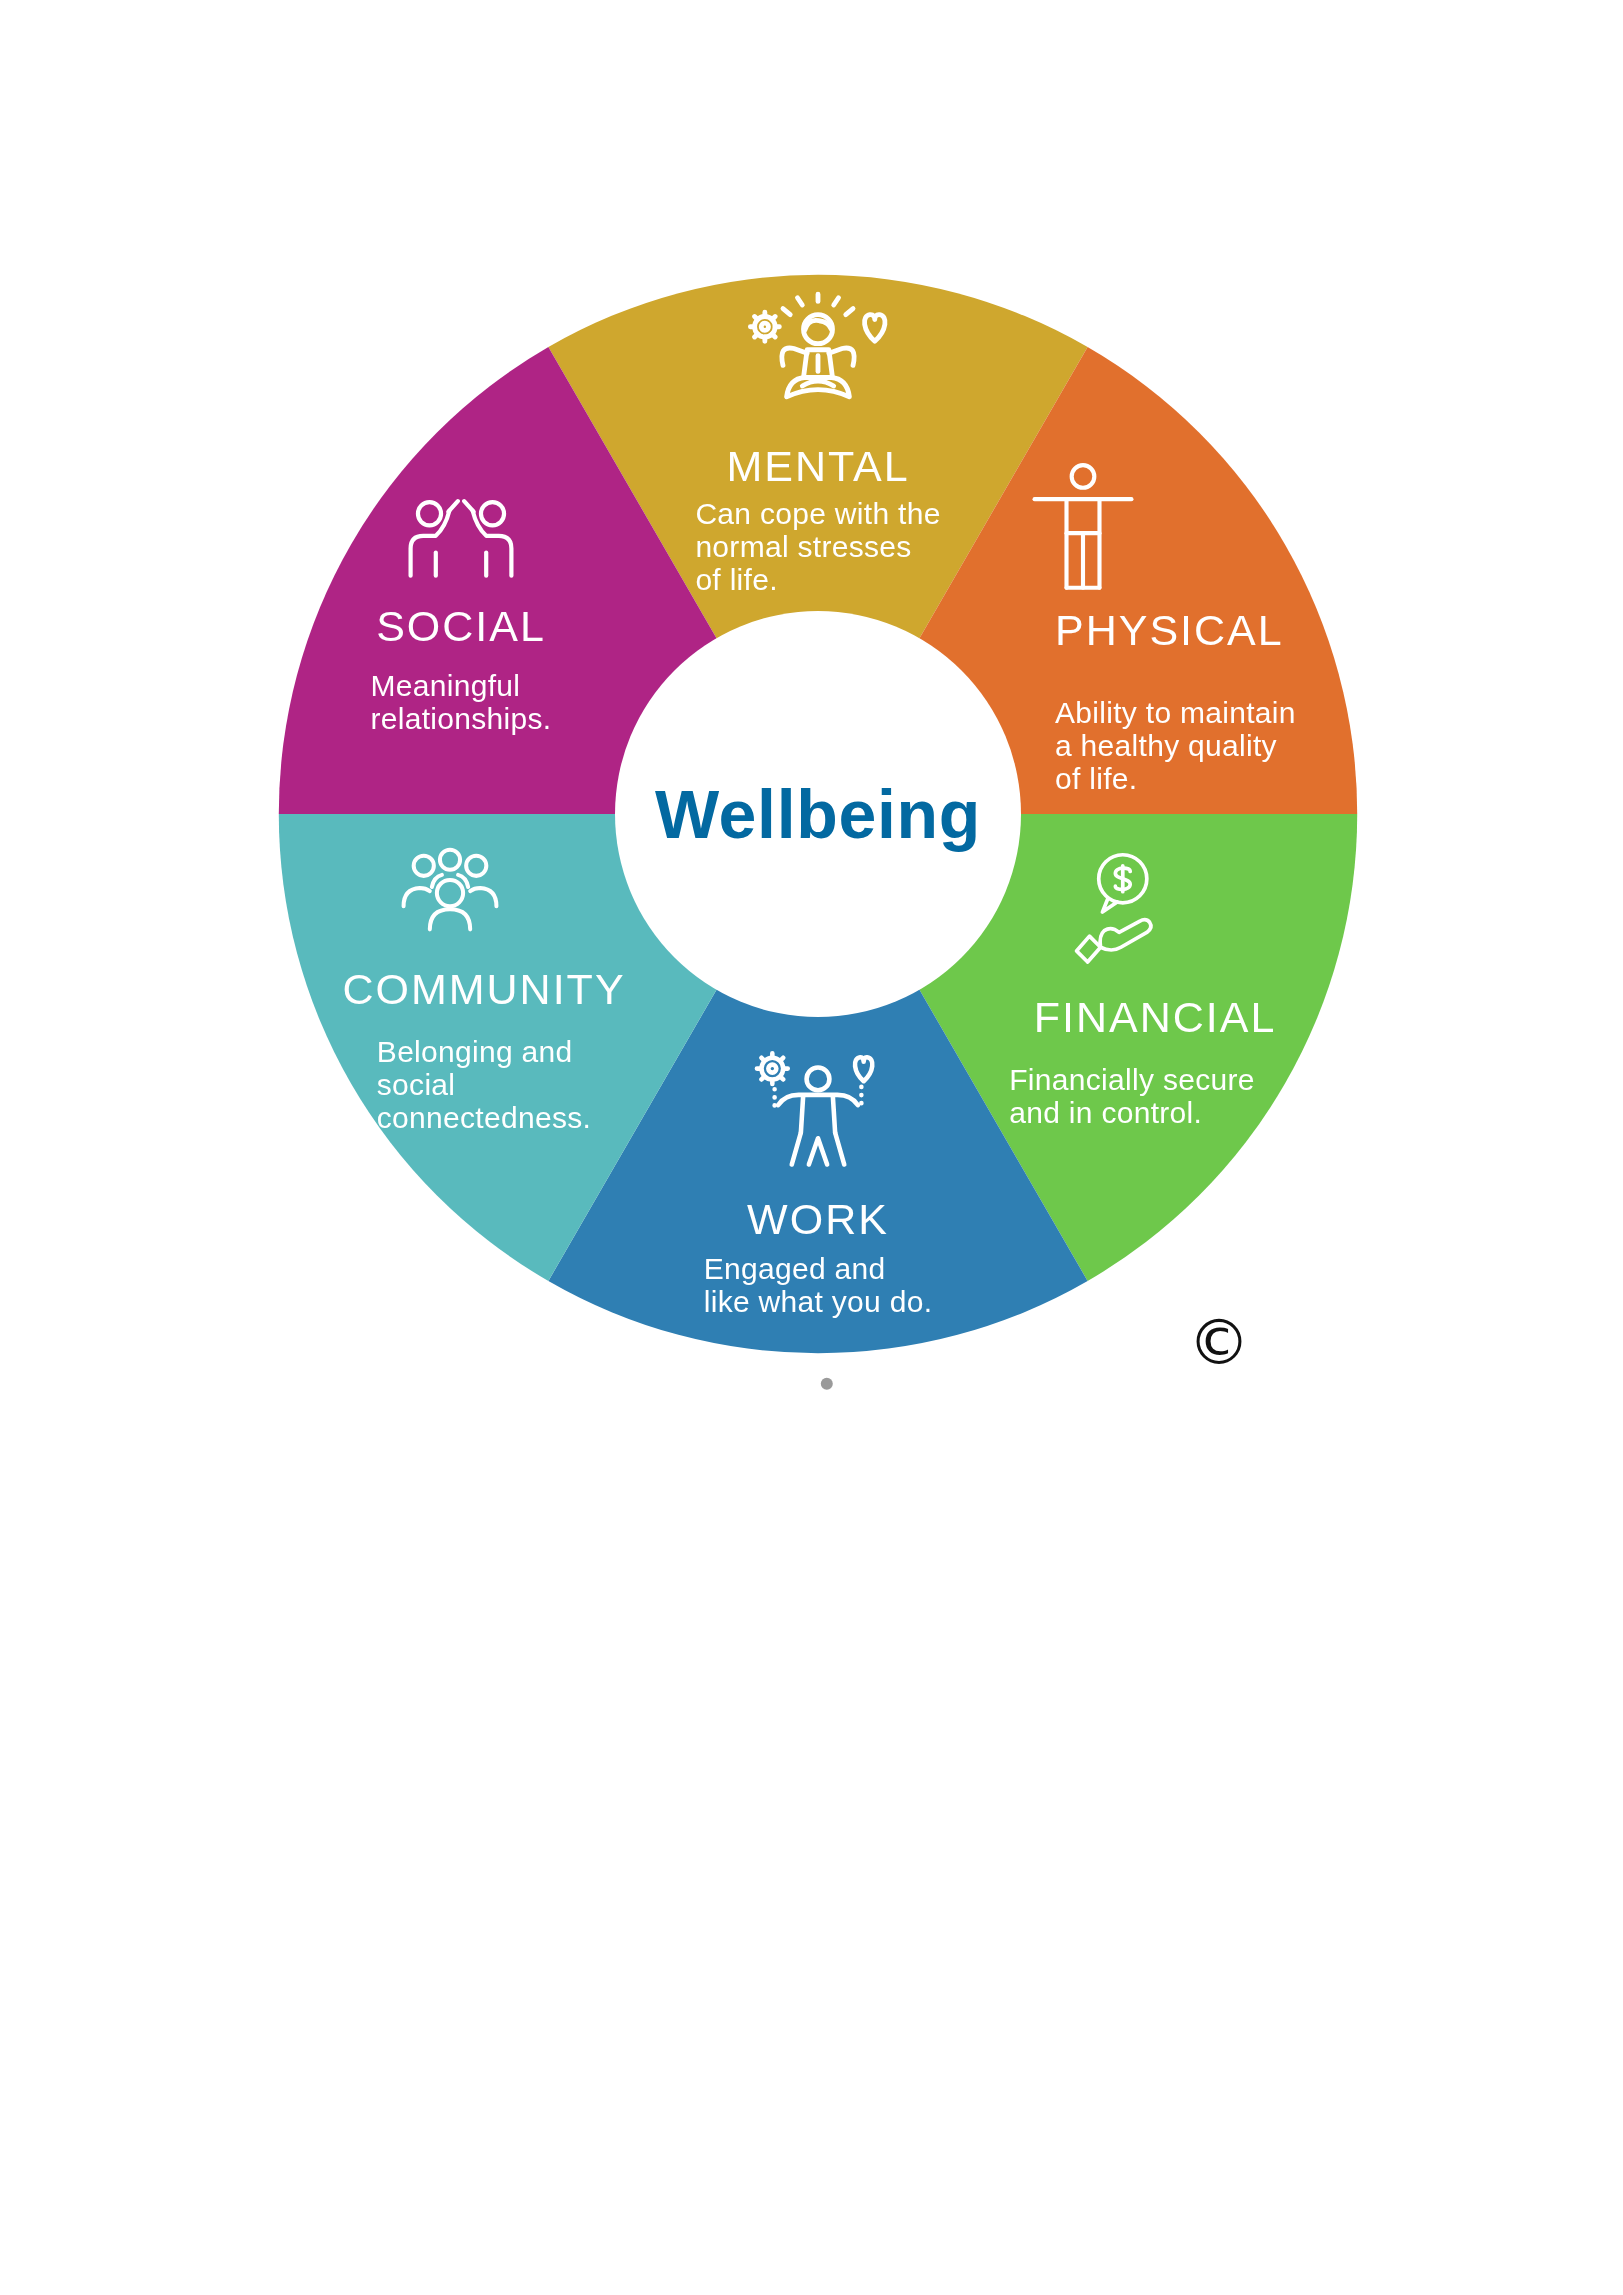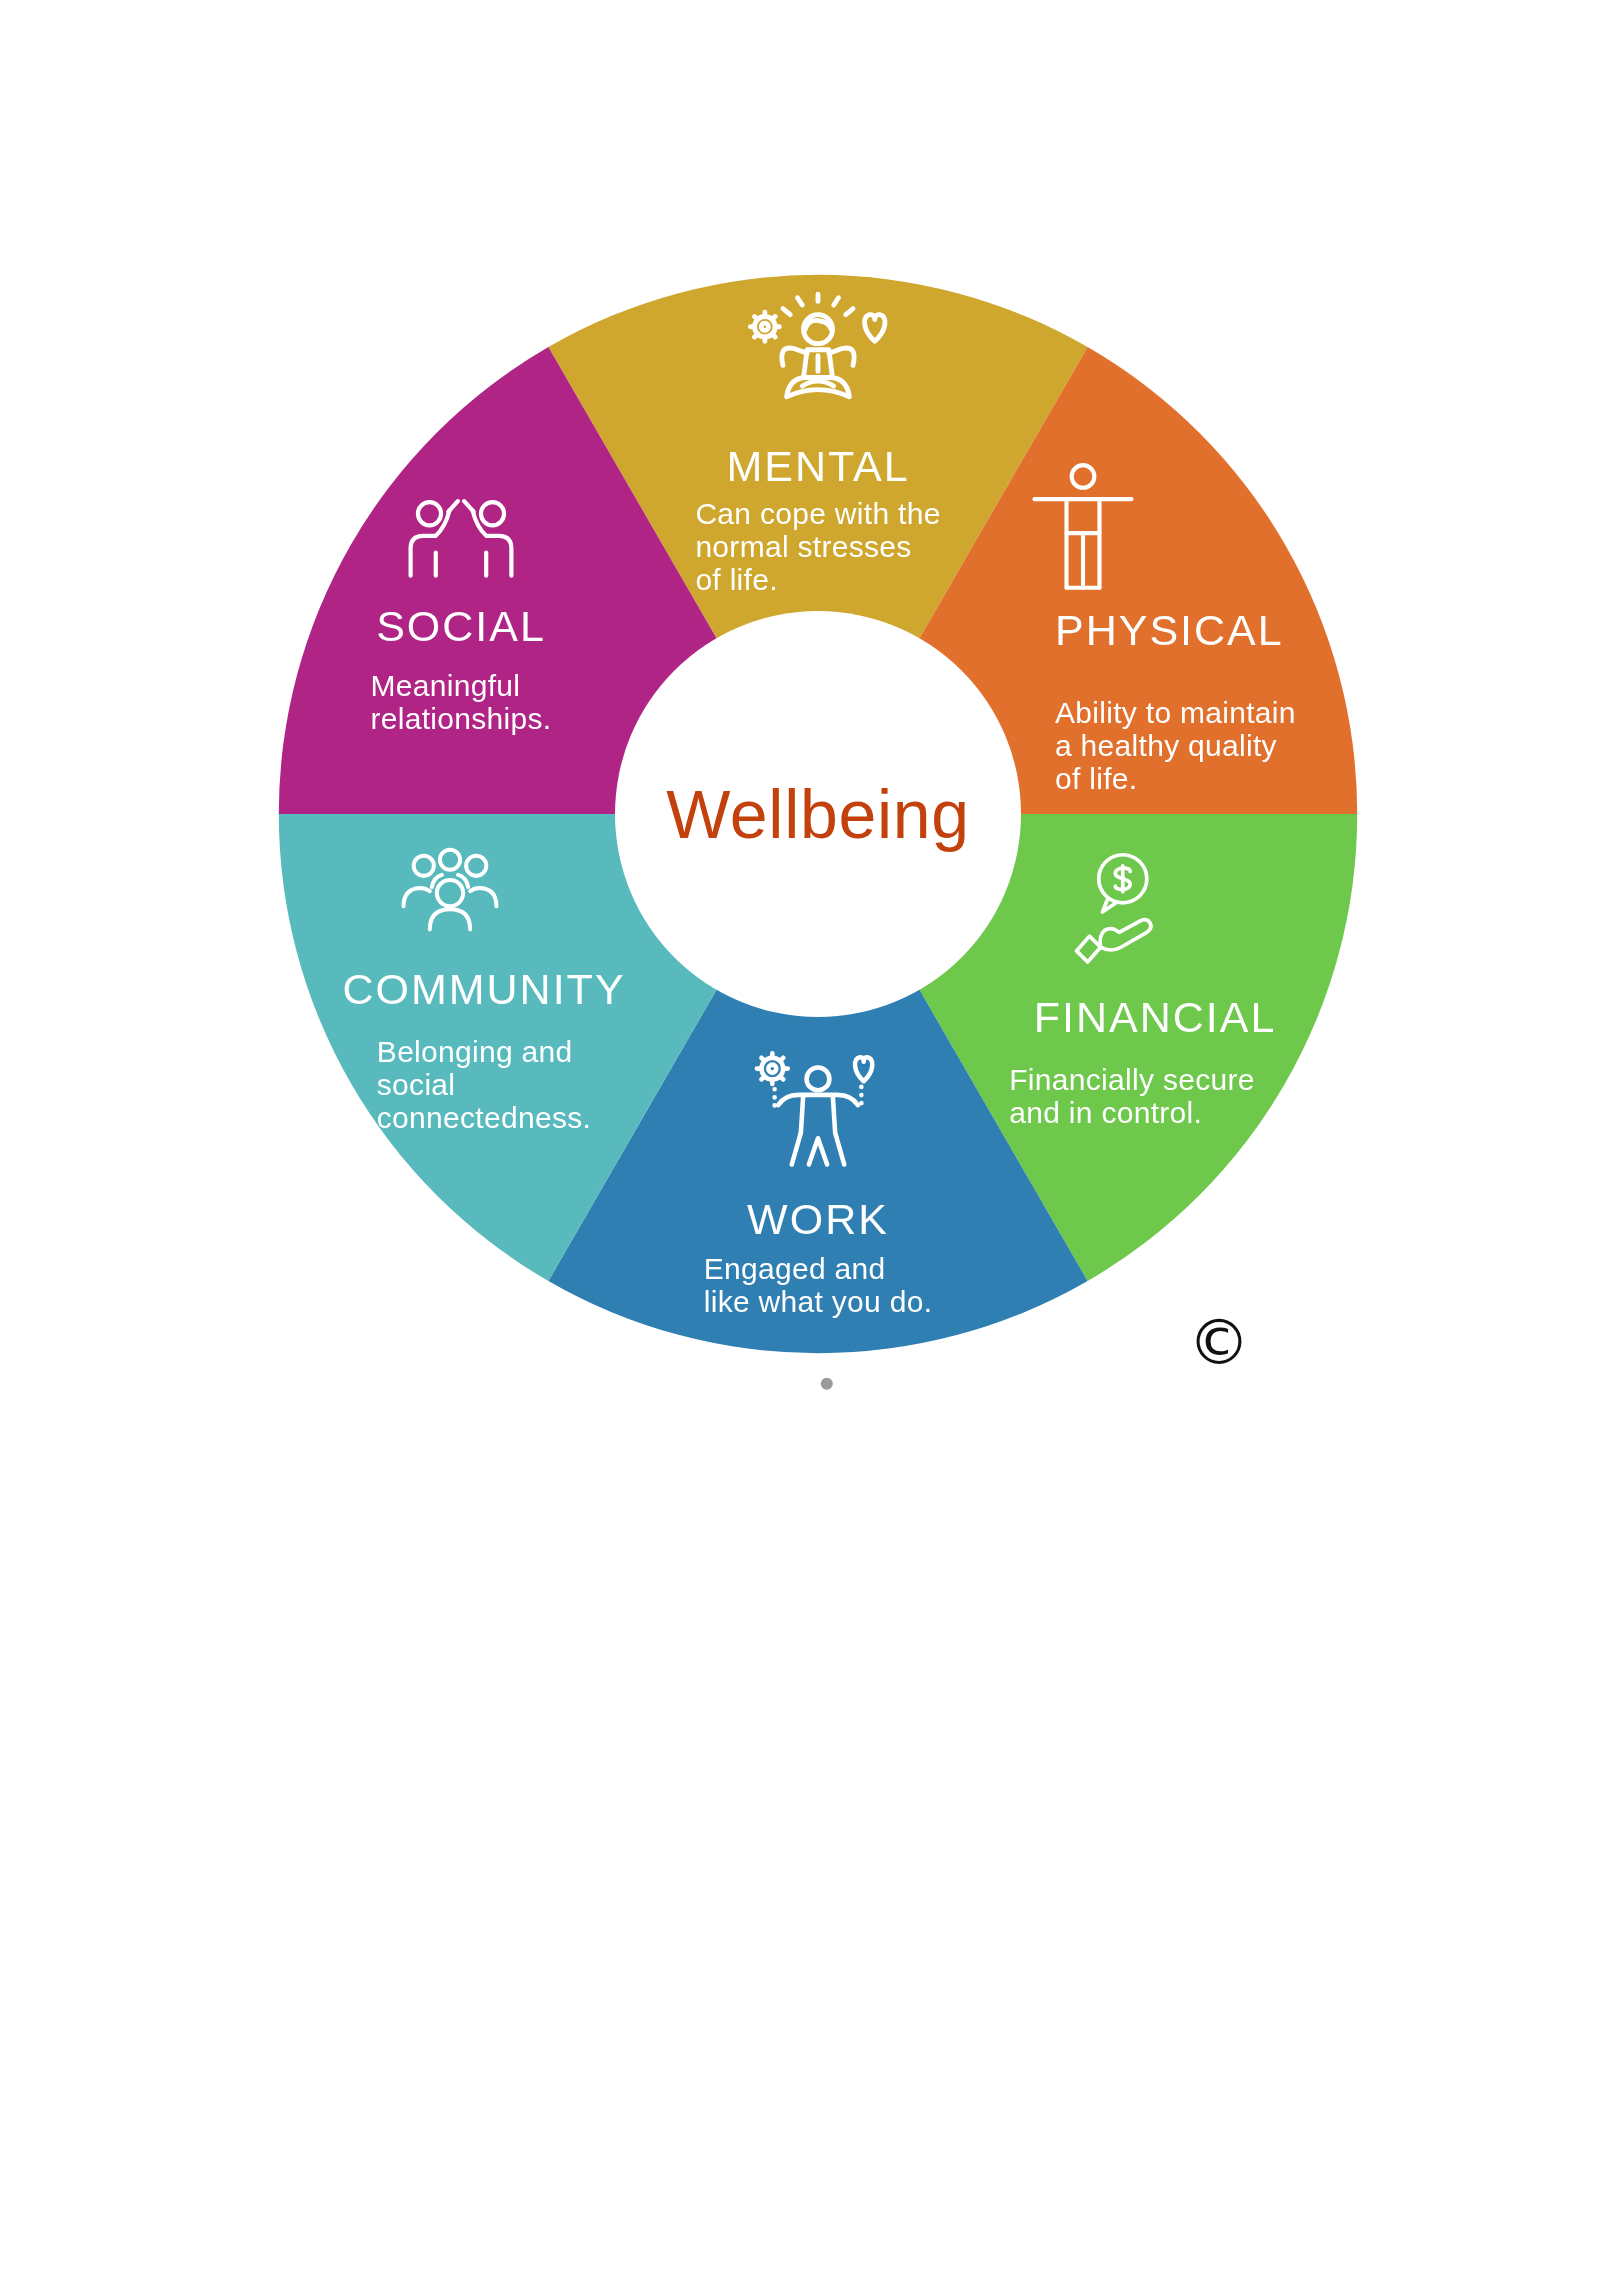--- a/index.html
+++ b/index.html
@@ -10,21 +10,21 @@
     font-family:"Liberation Sans", sans-serif;
     overflow:hidden;
   }
   .wheel-svg{position:absolute;left:268px;top:264px;width:1100px;height:1100px;}
   .hole{
     position:absolute;left:615px;top:611px;width:406px;height:406px;
     border-radius:50%;background:#ffffff;
     display:flex;align-items:center;justify-content:center;
   }
   .center-title{
-    font-size:68px;color:#c2410c;font-weight:400;letter-spacing:0.7px;
+    font-size:68px;color:#0369a1;font-weight:700;letter-spacing:0.7px;
     font-family:"Liberation Sans", sans-serif;
   }
   .abs{position:absolute;transform:translate(-50%,-50%);}
   .abs-l{position:absolute;transform:translate(0,-50%);}
   .icon{line-height:0;}
   .seg-title{
     color:#ffffff;font-size:43px;letter-spacing:2px;white-space:nowrap;
     font-weight:400;
   }
   .seg-desc{

